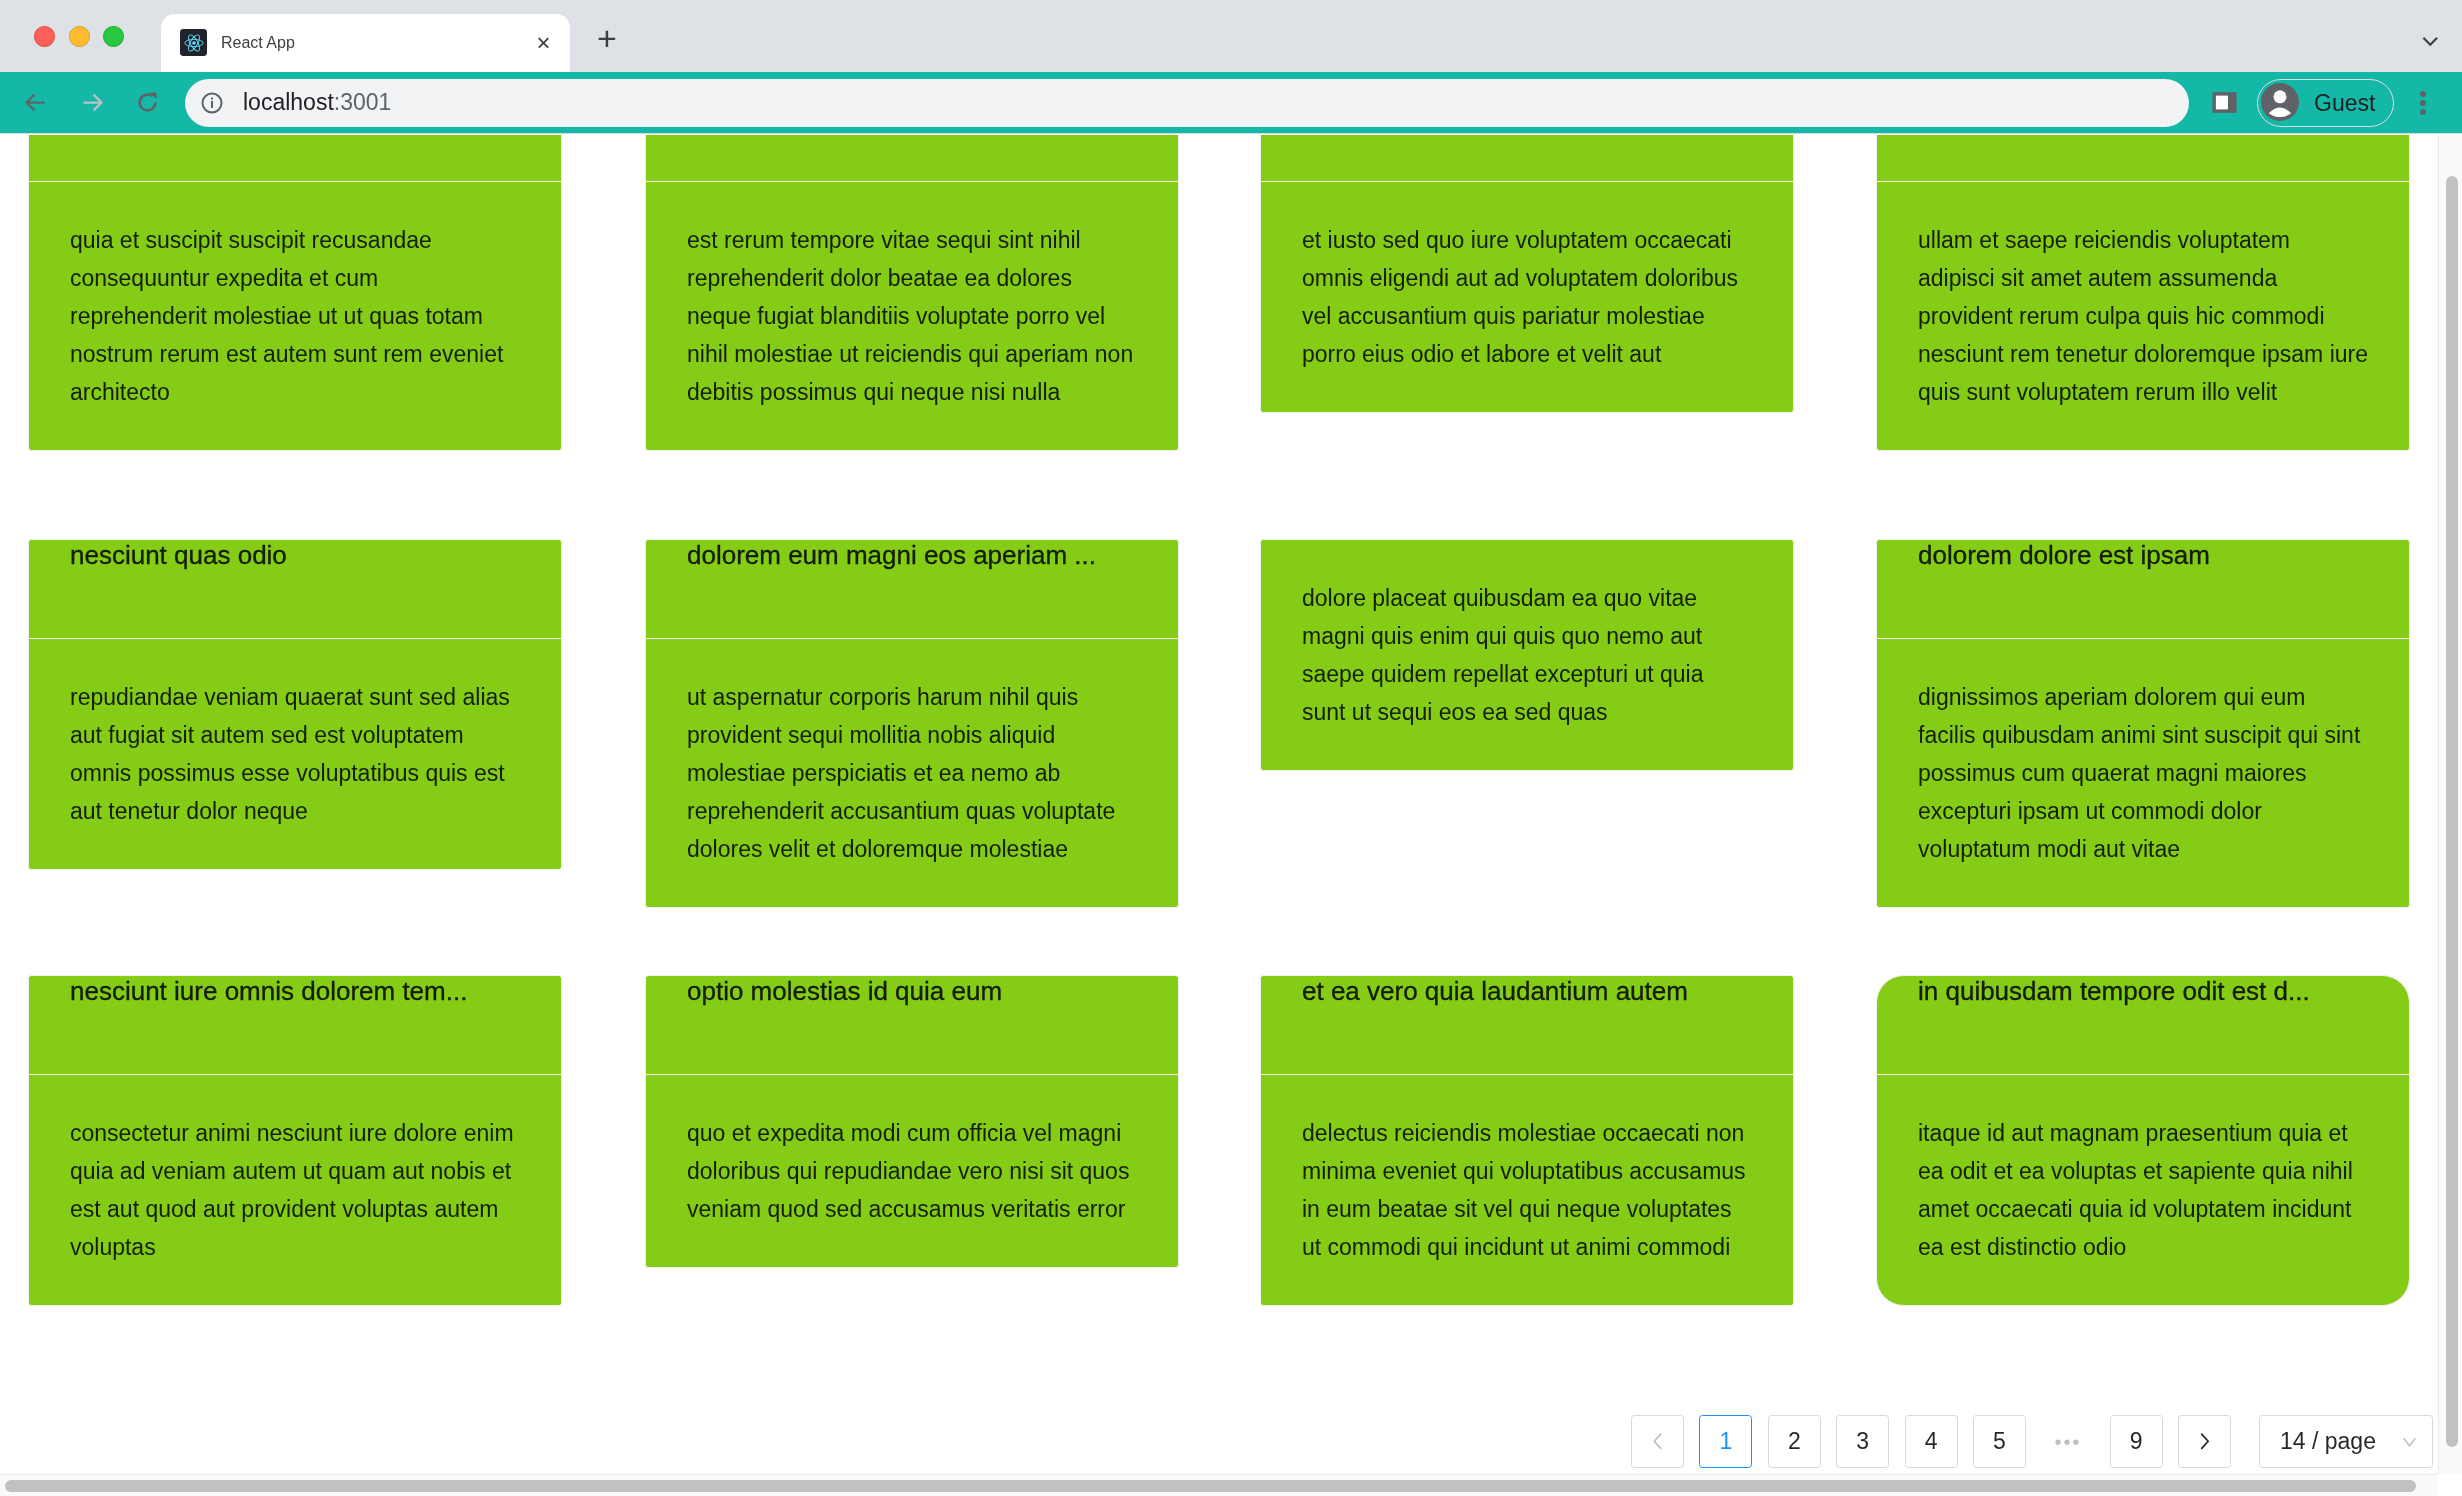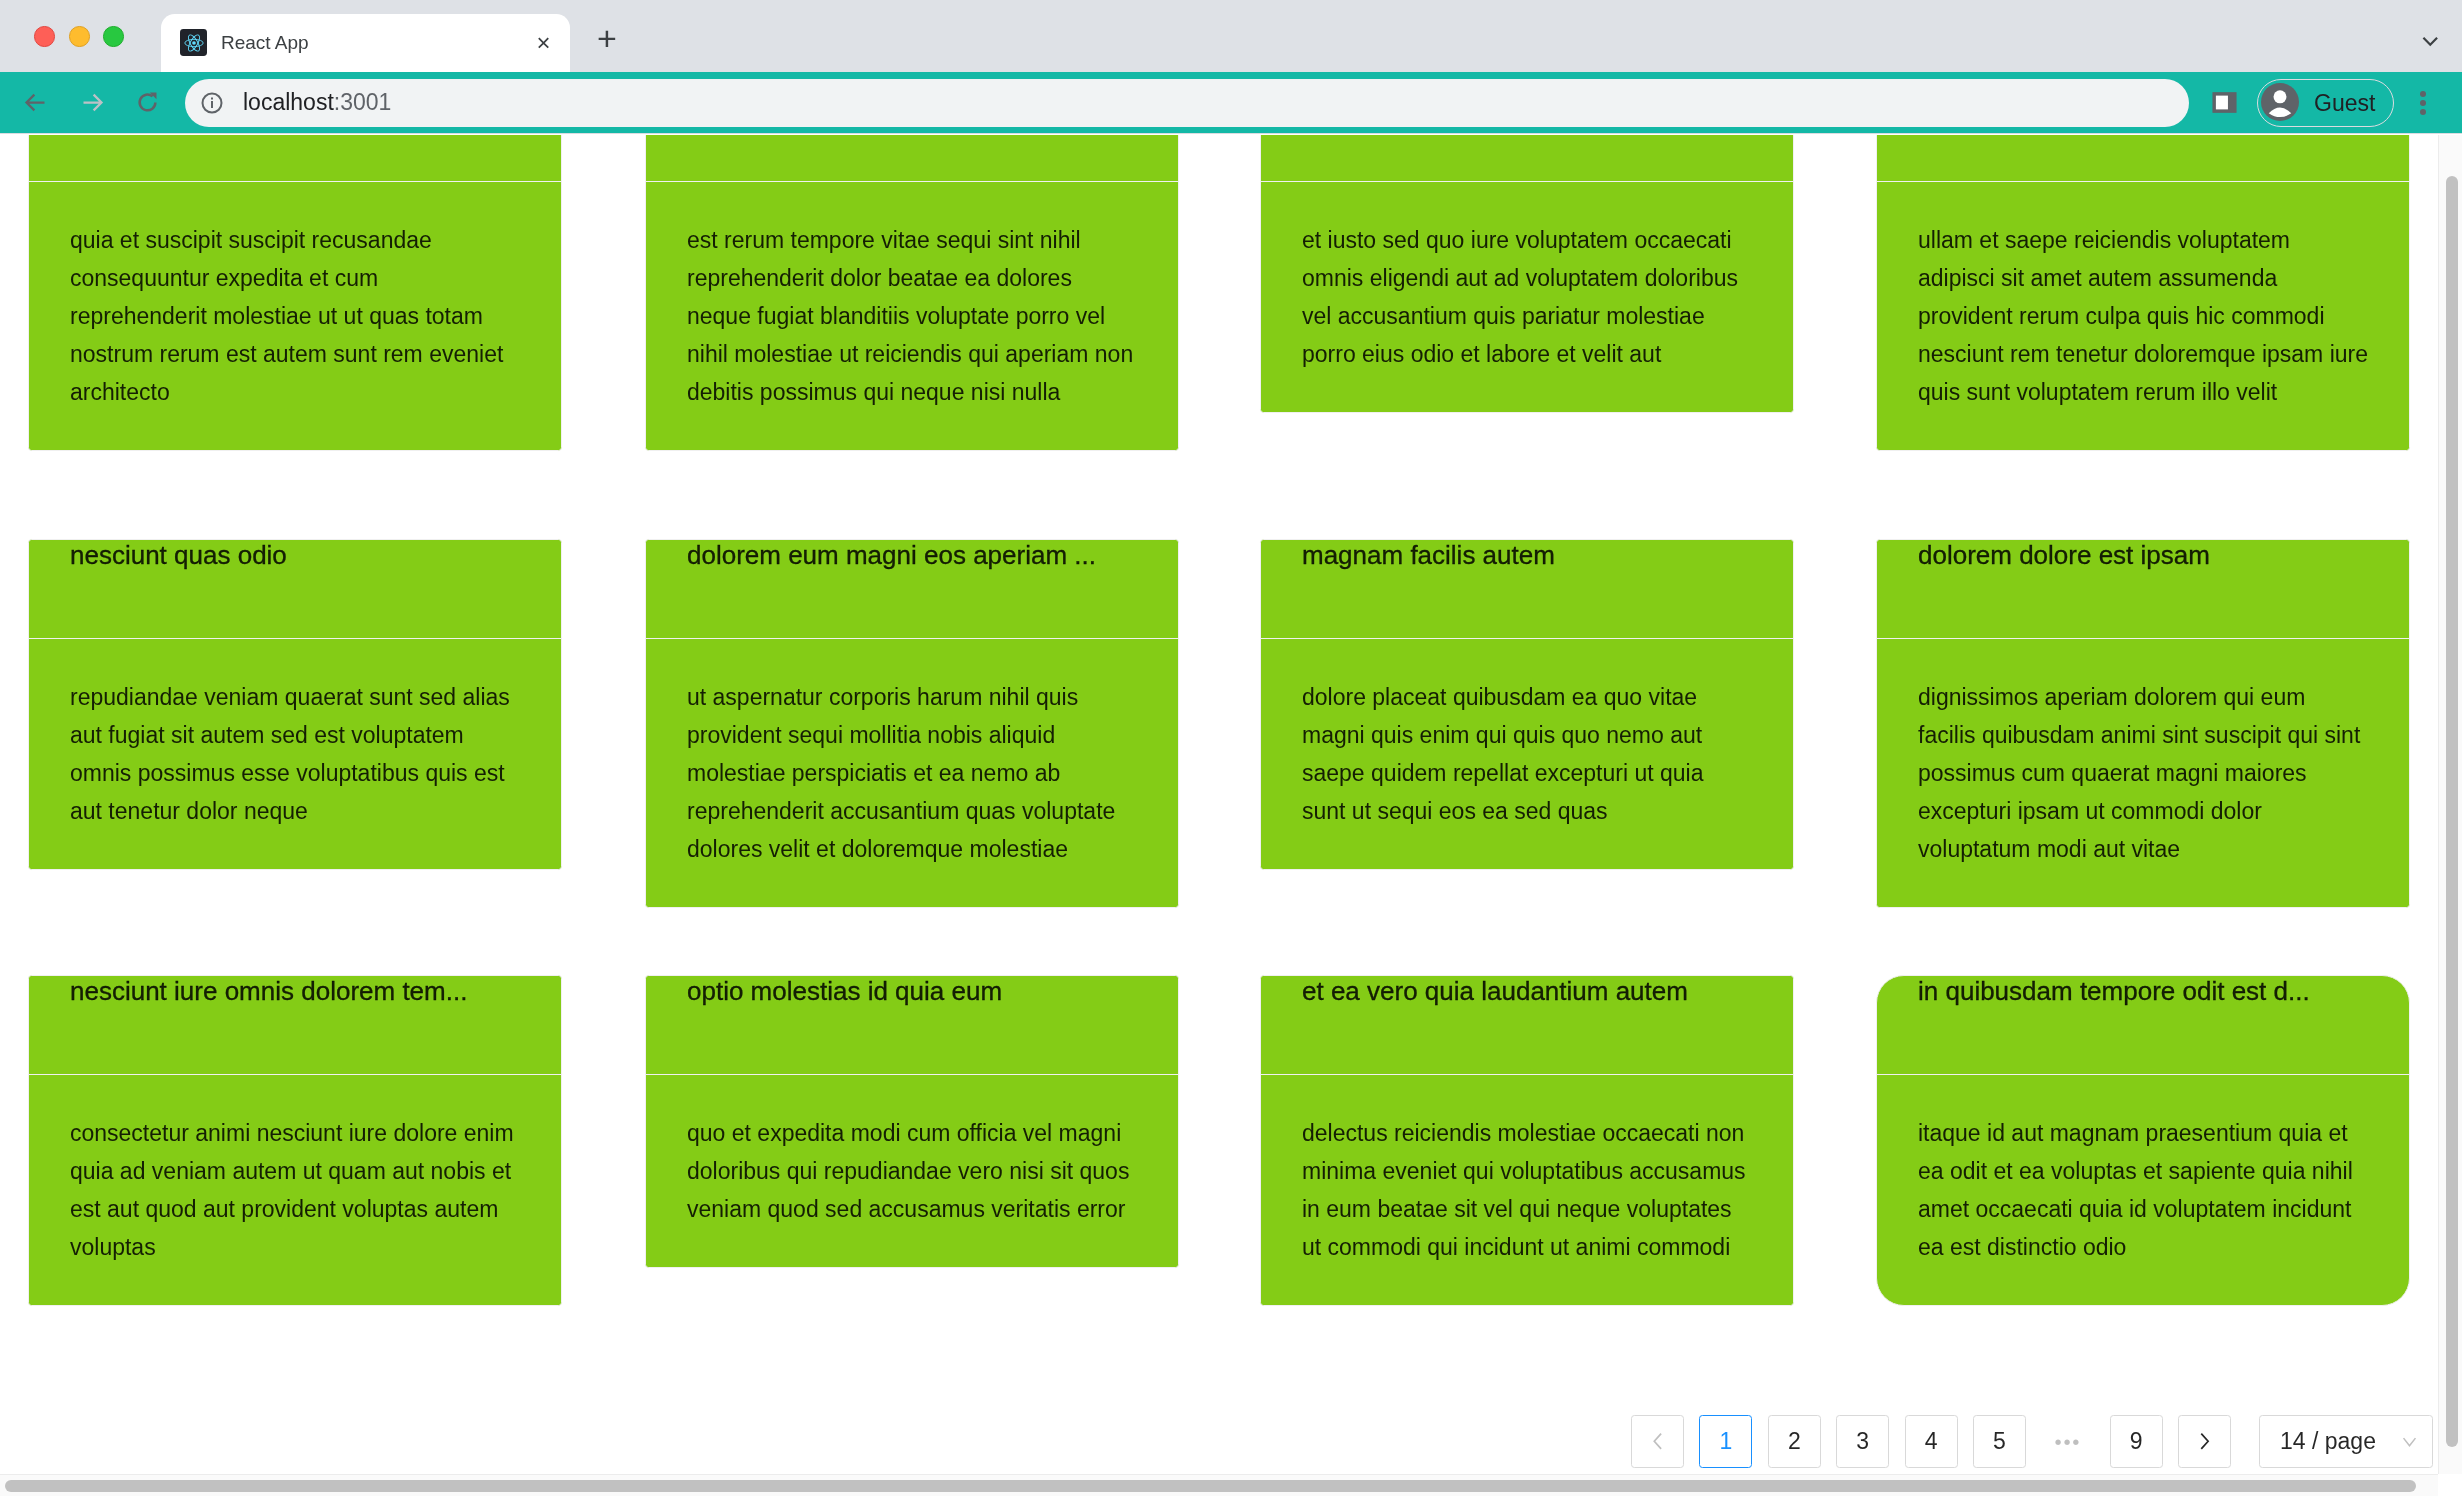--- a/index.html
+++ b/index.html
@@ -8,21 +8,21 @@
 
   
   .tabbar { position: absolute; left: 0; top: 0; width: 2462px; height: 72px; background: #dee1e6; }
   .traffic { position: absolute; top: 26px; width: 20.5px; height: 20.5px; border-radius: 50%; }
   .traffic.red { left: 34px; background: #fe5f57; border: 0.9px solid #e14640; }
   .traffic.yellow { left: 69px; background: #febc2e; border: 0.9px solid #dfa023; }
   .traffic.green { left: 103px; background: #28c840; border: 0.9px solid #1dad2b; }
 
   .tab { position: absolute; left: 161px; top: 13.7px; width: 409px; height: 58px; background: #ffffff; border-radius: 13.7px 13.7px 0 0; }
   .tab-favicon { position: absolute; left: 19px; top: 15.4px; width: 27px; height: 27px; background: #20232a; border-radius: 3.4px; display: flex; align-items: center; justify-content: center; }
-  .tab-title { position: absolute; left: 60px; top: 15.4px; font-size: 19px; color: #3c4043; line-height: 27px; }
+  .tab-title { position: absolute; left: 60px; top: 15.4px; font-size: 16px; color: #3c4043; line-height: 27px; }
   .tab-close { position: absolute; right: 12px; top: 14.5px; width: 29px; height: 29px; font-size: 24px; line-height: 29px; text-align: center; color: #3c4043; }
   .new-tab { position: absolute; left: 590px; top: 24px; width: 34px; height: 34px; font-size: 34px; line-height: 29px; color: #3c4043; text-align: center; }
   .tab-menu { position: absolute; right: 22px; top: 31px; width: 20.5px; height: 20.5px; }
 
   .toolbar { position: absolute; left: 0; top: 72px; width: 2462px; height: 62px; background: #14b8a6; border-bottom: 1.7px solid #dadce0; }
   .nav-btn { position: absolute; top: 10.3px; width: 41px; height: 41px; display: flex; align-items: center; justify-content: center; }
   .nav-back { left: 15.4px; }
   .nav-forward { left: 72px; }
   .nav-reload { left: 127px; }
   .omnibox { position: absolute; left: 185px; top: 6.8px; width: 2004px; height: 48px; border-radius: 24px; background: #f1f3f4; }
@@ -189,23 +189,20 @@
     </div>
     <div class="card" style="left:645px; top:404px;">
       <div class="card-head">
           <div class="card-title">dolorem eum magni eos aperiam ...</div>
         </div>
       <div class="card-body">
           <p class="card-text">ut aspernatur corporis harum nihil quis provident sequi mollitia nobis aliquid molestiae perspiciatis et ea nemo ab reprehenderit accusantium quas voluptate dolores velit et doloremque molestiae</p>
         </div>
     </div>
     <div class="card" style="left:1260px; top:404px;">
-      <div class="card-head">
-          <div class="card-title">magnam facilis autem</div>
-        </div>
       <div class="card-body">
           <p class="card-text">dolore placeat quibusdam ea quo vitae magni quis enim qui quis quo nemo aut saepe quidem repellat excepturi ut quia sunt ut sequi eos ea sed quas</p>
         </div>
     </div>
     <div class="card" style="left:1876px; top:404px;">
       <div class="card-head">
           <div class="card-title">dolorem dolore est ipsam</div>
         </div>
       <div class="card-body">
           <p class="card-text">dignissimos aperiam dolorem qui eum facilis quibusdam animi sint suscipit qui sint possimus cum quaerat magni maiores excepturi ipsam ut commodi dolor voluptatum modi aut vitae</p>

